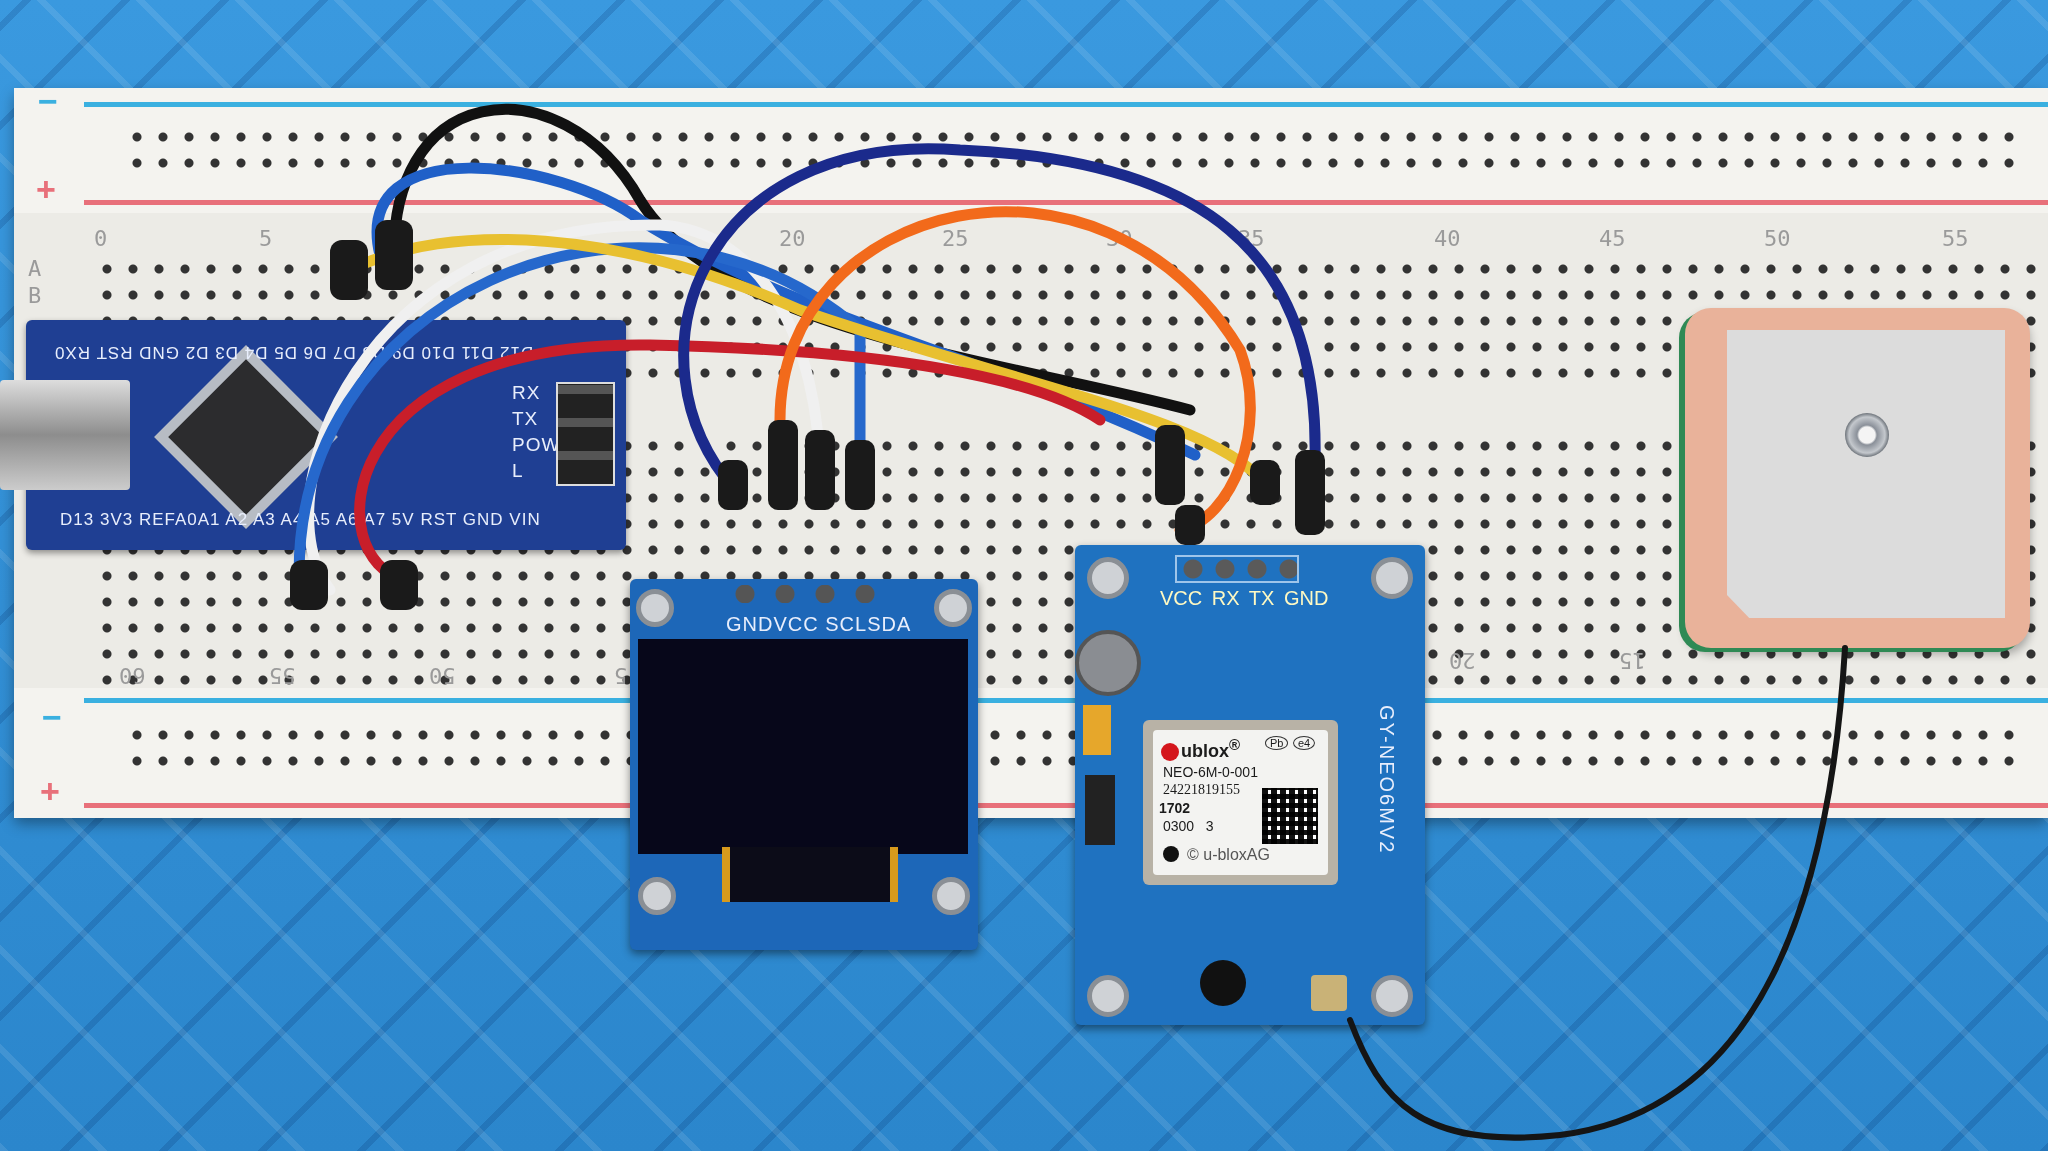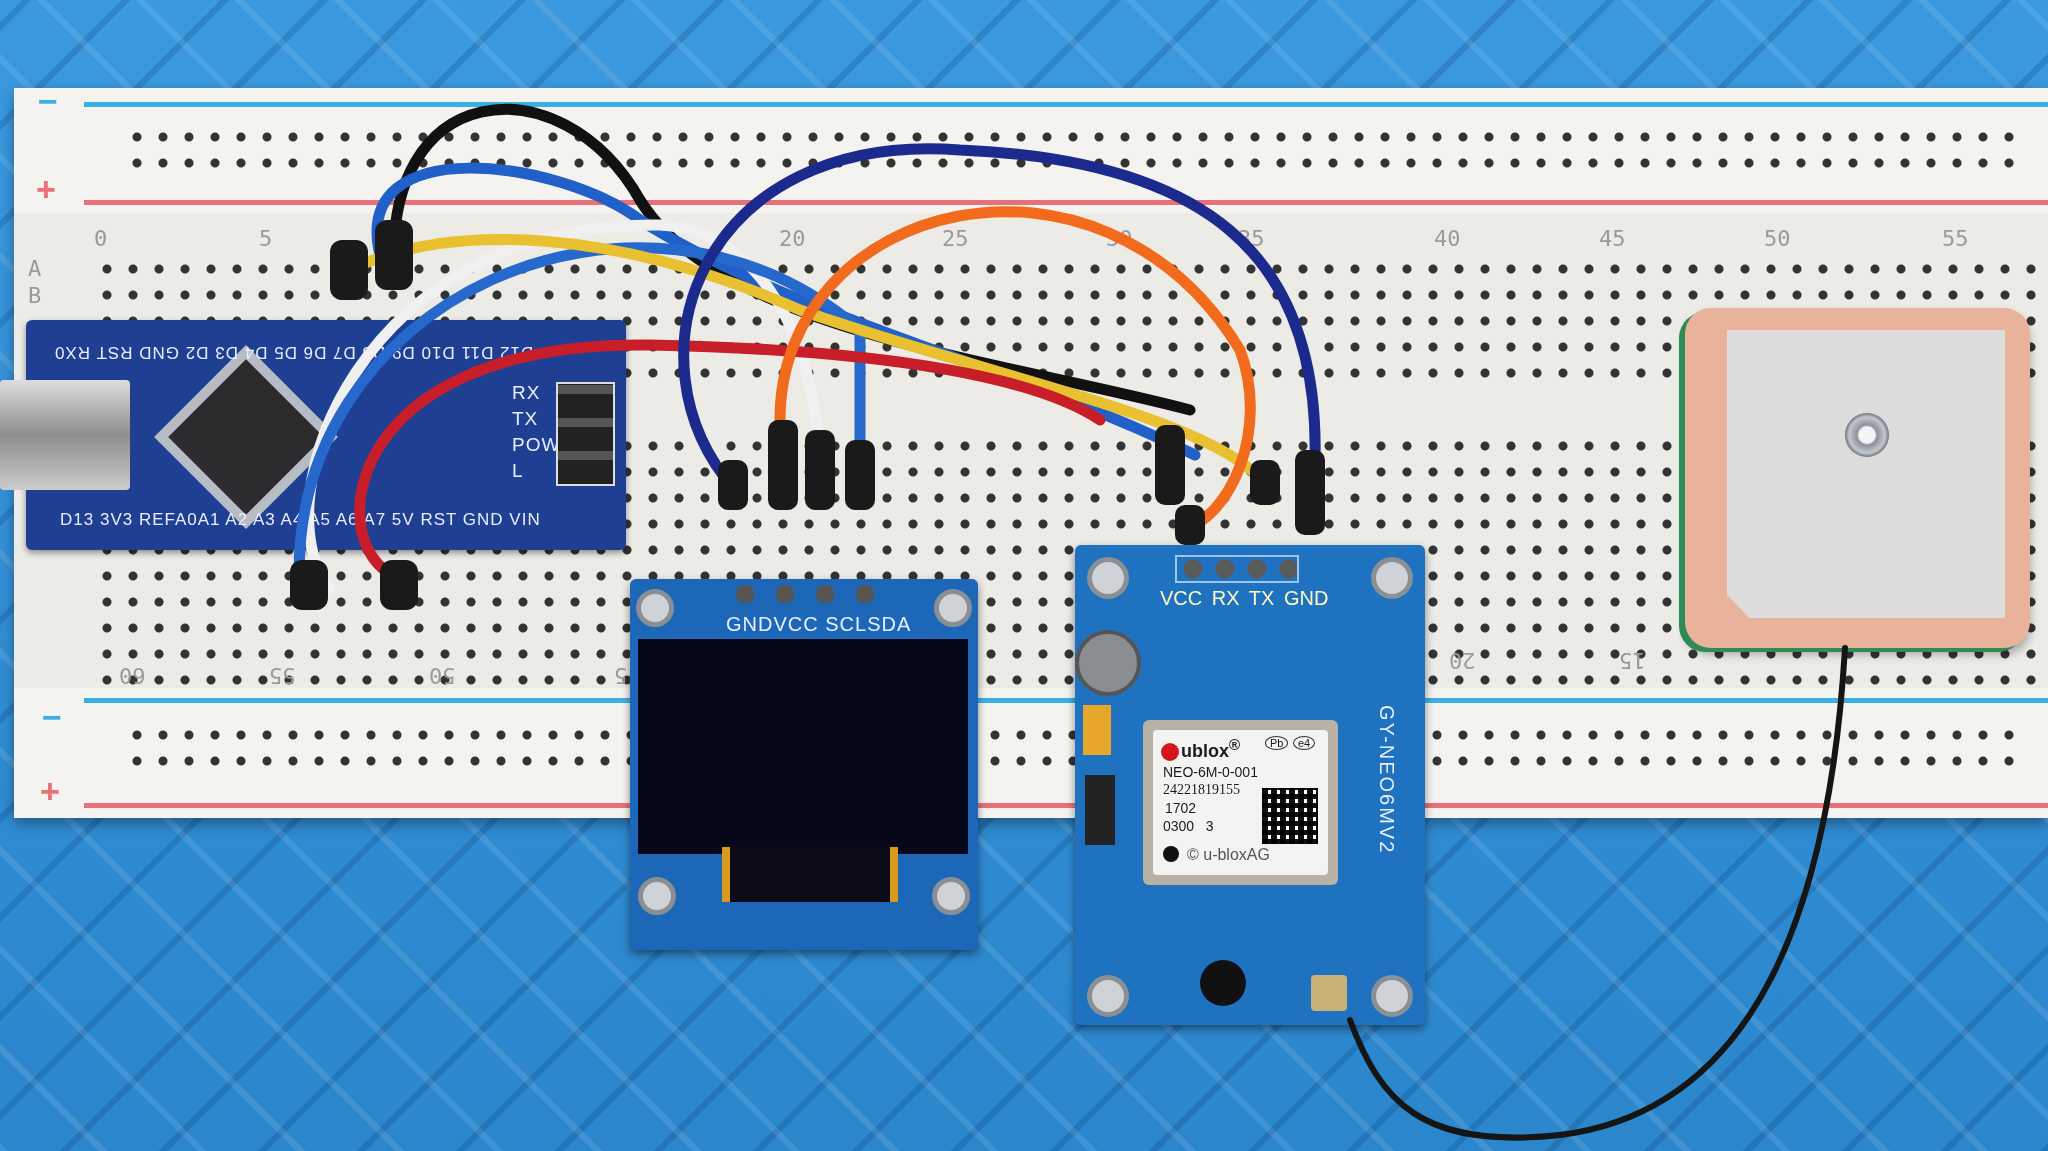--- a/index.html
+++ b/index.html
@@ -116,21 +116,21 @@
   <div class="abs" style="left:0;top:85px;width:58px;height:58px;border-radius:50%;background:#8a8d92;border:4px solid #555;"></div>
   <div class="abs" style="left:8px;top:160px;width:28px;height:50px;background:#e6a72b;"></div>
   <div class="abs" style="left:10px;top:230px;width:30px;height:70px;background:#222;"></div>
   <div id="ublox">
     <div id="ublox-label">
       <div class="lbl" style="left:8px;top:6px;font-size:18px;font-weight:bold;"><span style="display:inline-block;width:18px;height:18px;border-radius:50%;background:#d4161c;vertical-align:middle;margin-right:2px;"></span><span>ublox</span><sup>®</sup></div>
       <div class="lbl" style="left:112px;top:6px;border:1px solid #333;border-radius:50%;padding:0 4px;font-size:11px;">Pb</div>
       <div class="lbl" style="left:140px;top:6px;border:1px solid #333;border-radius:50%;padding:0 4px;font-size:11px;">e4</div>
       <div class="lbl" style="left:10px;top:34px;">NEO-6M-0-001</div>
       <div class="lbl" style="left:10px;top:52px;font-family:Liberation Serif, serif;">24221819155</div>
-      <div class="lbl" style="left:12px;top:70px;">1702</div>
+      <div class="lbl" style="left:6px;top:70px;font-weight:bold;">1702</div>
       <div class="lbl" style="left:10px;top:88px;white-space:pre;">0300   3</div>
       <div class="lbl" style="left:10px;top:116px;width:16px;height:16px;border-radius:50%;background:#111;"></div>
       <div class="lbl" style="left:34px;top:116px;font-size:16px;color:#555;">© u-bloxAG</div>
       <div id="qr"></div>
     </div>
   </div>
   <div class="abs" style="left:300px;top:160px;color:#e8eefc;font-size:20px;writing-mode:vertical-rl;letter-spacing:2px;">GY-NEO6MV2</div>
   <div class="hole" style="left:12px;top:430px;width:32px;height:32px;"></div>
   <div class="abs" style="left:125px;top:415px;width:46px;height:46px;border-radius:50%;background:#111;"></div>
   <div class="hole" style="right:12px;top:430px;width:32px;height:32px;"></div>

